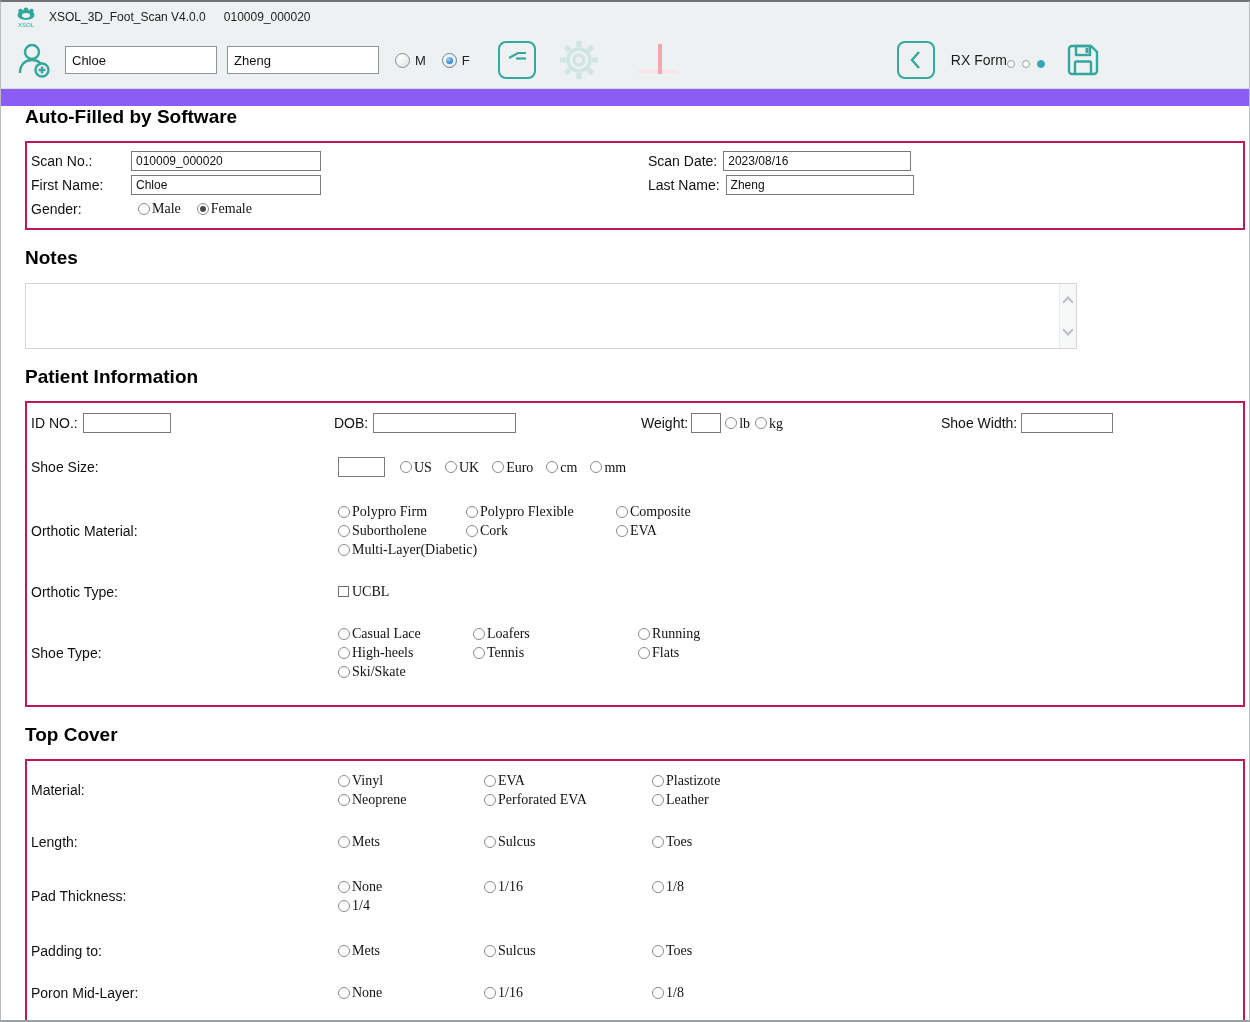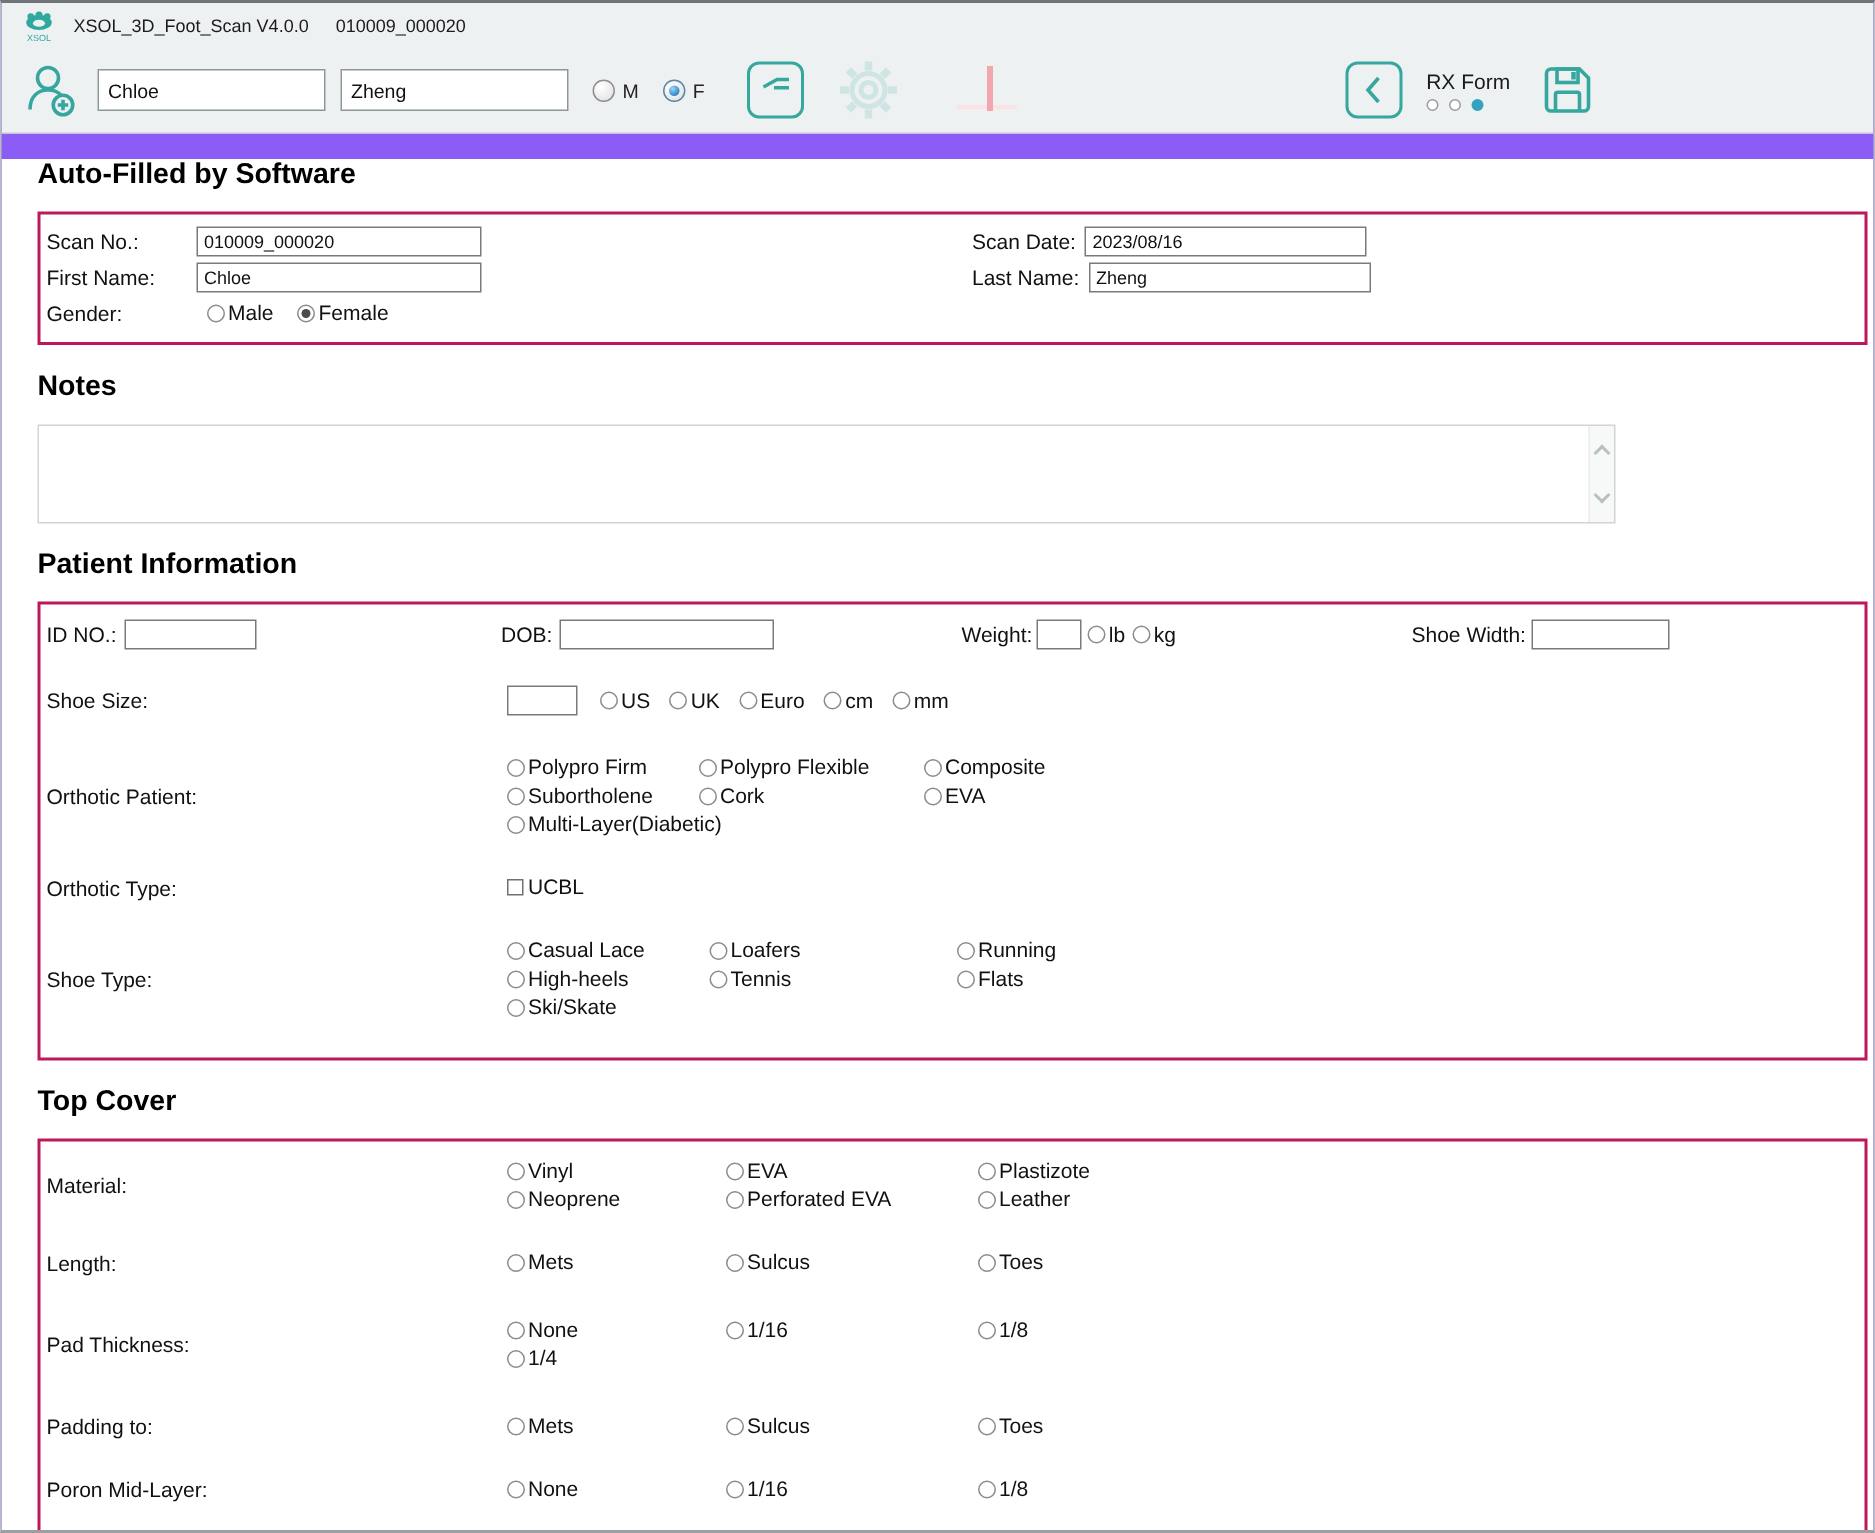--- a/index.html
+++ b/index.html
@@ -50,21 +50,21 @@
     width:38px; height:38px; border:2px solid #35a79e; border-radius:8px;
     background:transparent; display:flex; align-items:center; justify-content:center;
   }
   .tb-scan-btn { margin-left:28px; }
   .tb-gear { margin-left:20px; width:46px; height:46px; display:flex; align-items:center; justify-content:center; }
   .tb-marker { margin-left:36px; position:relative; width:44px; height:40px; }
   .tb-marker .vline { position:absolute; left:20px; top:4px; width:4px; height:30px; background:#f3a6ad; }
   .tb-marker .hline { position:absolute; left:0px; top:30px; width:40px; height:3px; background:#fbe3e5; }
 
   .tb-back { margin-left:215px; }
-  .tb-page { margin-left:16px; display:flex; flex-direction:column; align-items:flex-start; }
+  .tb-page { margin-left:16px; display:flex; flex-direction:row; align-items:flex-end; }
   .tb-page-label { font-size:14px; color:#1b1b1b; }
   .tb-dots { display:flex; gap:7px; margin-top:4px; }
   .dot { width:8px; height:8px; border-radius:50%; border:1px solid #9b9b9b; background:#fff; }
   .dot.active { background:#35a3bd; border-color:#35a3bd; }
   .tb-save { margin-left:18px; width:40px; height:40px; display:flex; align-items:center; justify-content:center; }
 
   
   .content { background:#fff; padding:0 0; }
   .section-heading {
     font-size:19px; font-weight:bold; color:#000; margin:17px 0 0 24px;
@@ -82,21 +82,21 @@
   .win-input {
     border:1px solid #7a7a7a; background:#fff; height:20px;
     font-family:"Liberation Sans",sans-serif; font-size:12px; padding:1px 4px; color:#111;
   }
   .af-input { width:190px; }
   .af-right { margin-left:327px; display:flex; align-items:center; }
   .af-rlabel { font-size:14px; }
   .af-rinput { width:188px; margin-left:6px; }
 
   
-  .opt { display:inline-flex; align-items:center; }
+  .opt { display:inline-flex; align-items:center;font-family:Liberation Serif, serif; }
   .radio {
     width:12px; height:12px; border:1px solid #8b8b8b; border-radius:50%;
     background:#fff; display:inline-block; position:relative; flex:none; margin-right:2px;
   }
   .radio.checked::after {
     content:""; position:absolute; left:2px; top:2px; width:6px; height:6px;
     border-radius:50%; background:#4b4b4b;
   }
   .checkbox {
     width:11px; height:11px; border:1px solid #707070; background:#fff;
@@ -369,21 +369,21 @@
                 <span class="opt">
                   <span class="radio"></span>
                   <span class="opt-label">mm</span>
                 </span>
               </div>
             </span>
         </span>
       </div>
 
       <div class="form-row mt-mat">
-        <span class="form-label">Orthotic Patient:</span>
+        <span class="form-label">Orthotic Material:</span>
         <span class="cols-mat">
             <div class="opt-row">
               <span class="opt">
                 <span class="radio"></span>
                 <span class="opt-label">Polypro Firm</span>
               </span>
               <span class="opt">
                 <span class="radio"></span>
                 <span class="opt-label">Polypro Flexible</span>
               </span>

